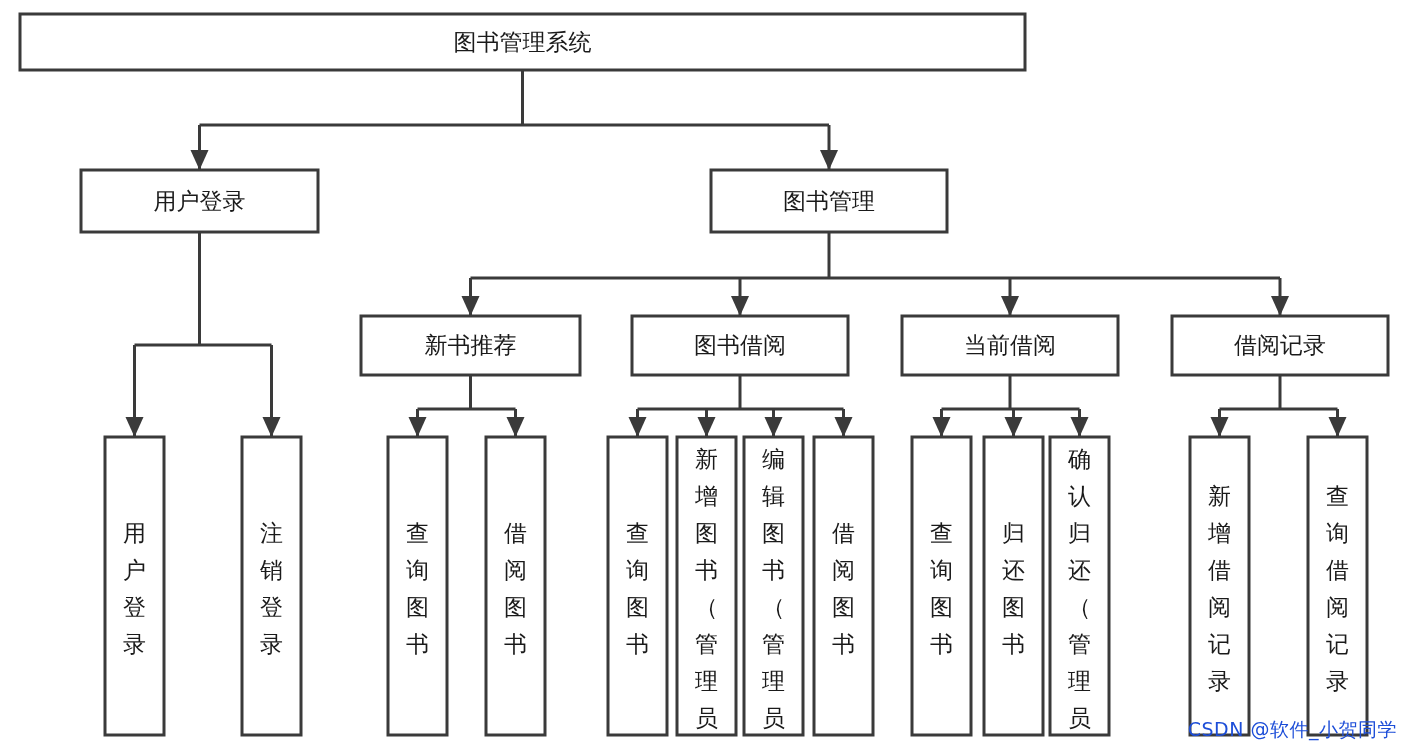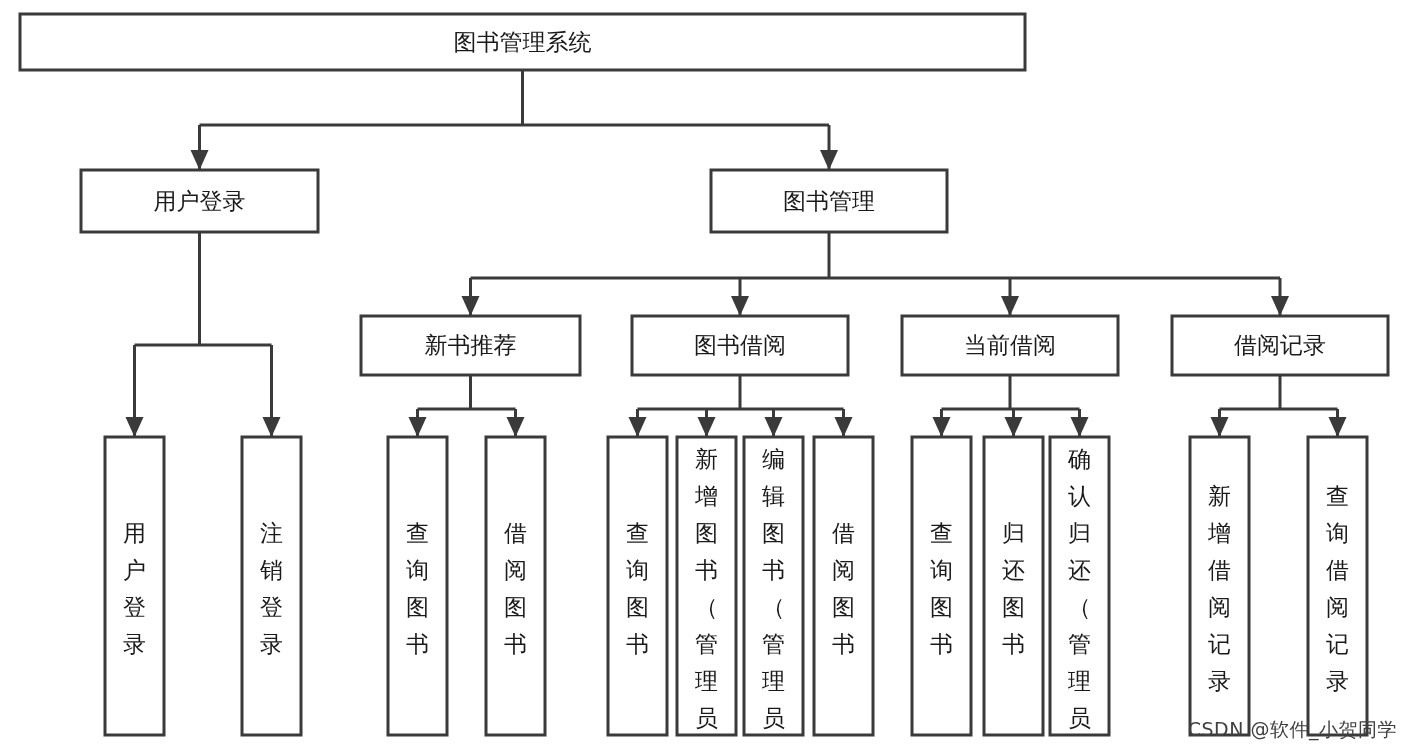--- a/index.html
+++ b/index.html
@@ -47,21 +47,21 @@
     font-size: 23px;
     fill: #1a1a1a;
     text-anchor: middle;
   }
   .watermark {
     position: absolute;
     right: 8px;
     bottom: 4px;
     font-family: "DejaVu Sans", "Liberation Sans", sans-serif;
     font-size: 19px;
-    color: #404040;
+    color: #1d4ed8;
     letter-spacing: 0.5px;
     white-space: nowrap;
     user-select: none;
   }
 </style>
 </head>
 <body>
 
 <svg id="diagram" viewBox="0 0 1405 747">
   <g id="connectors">

